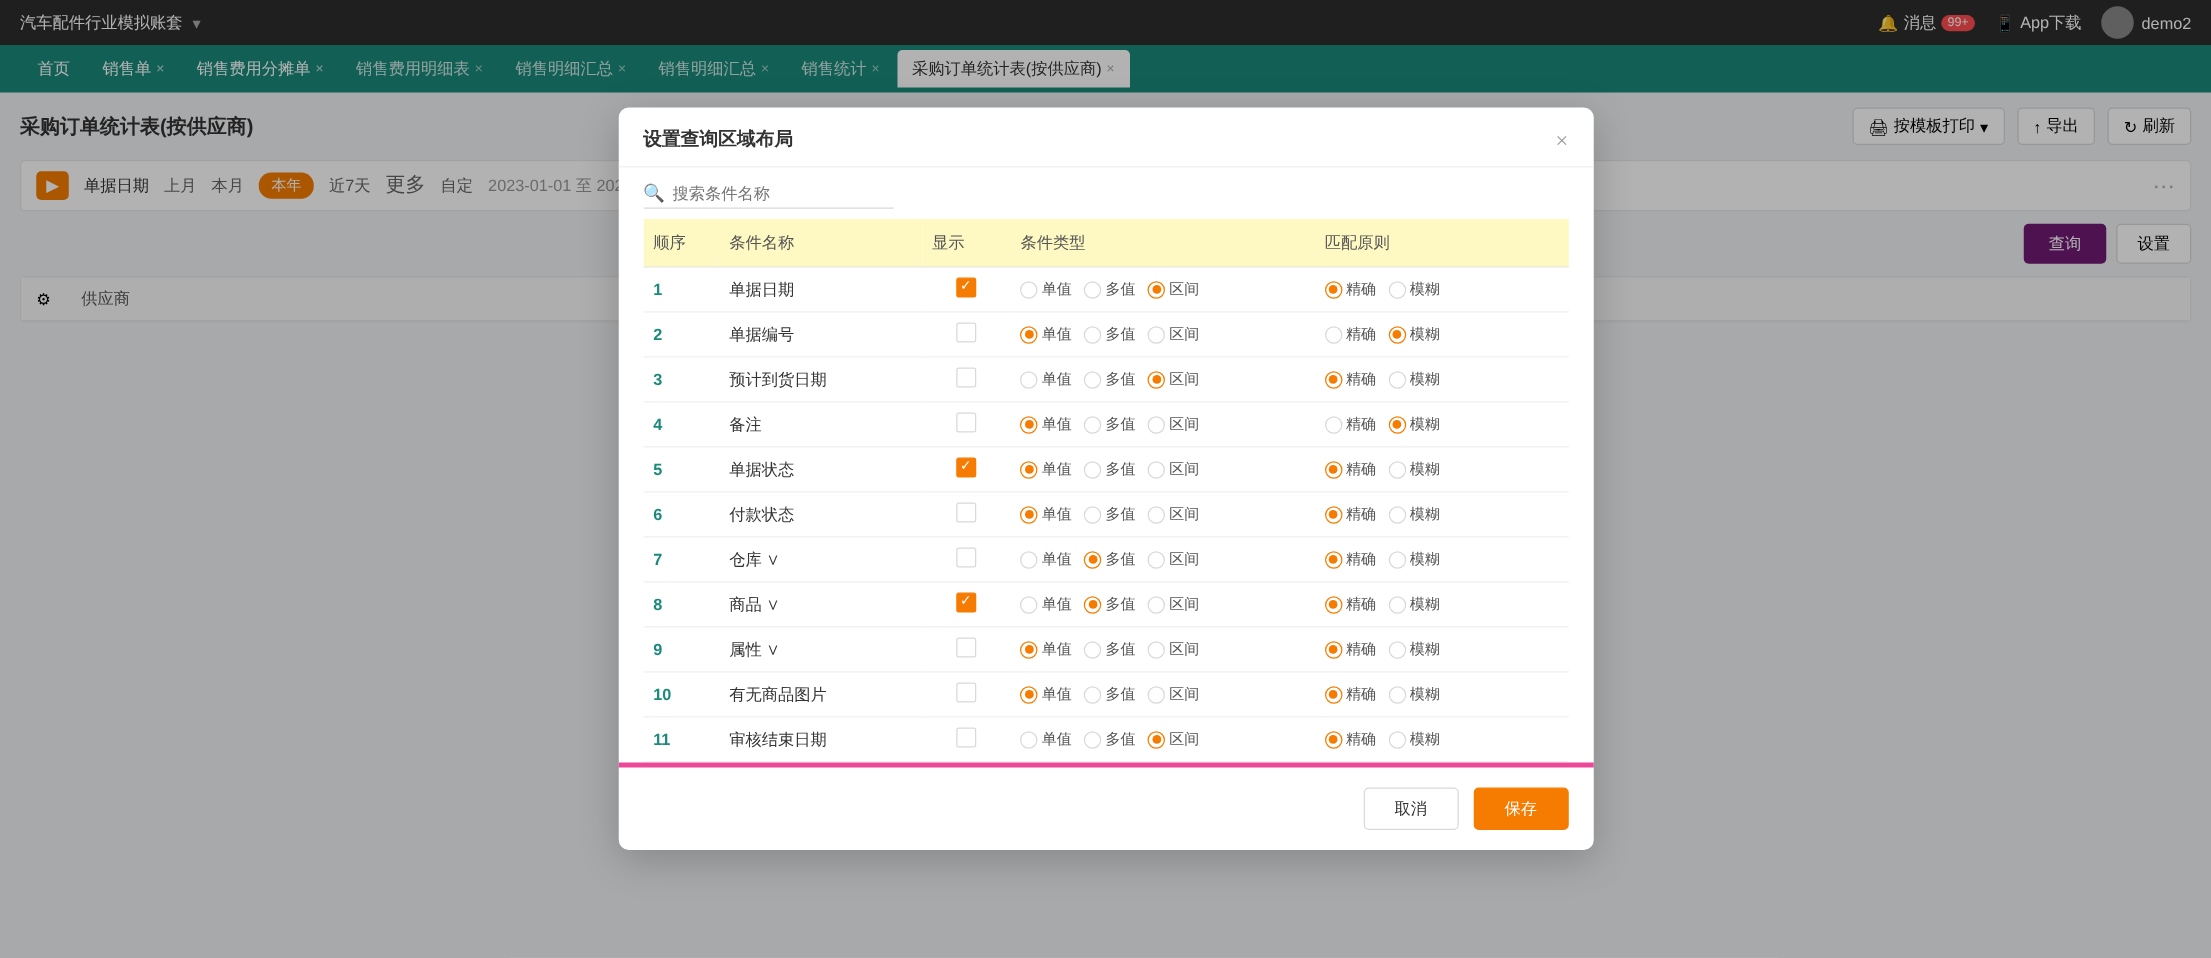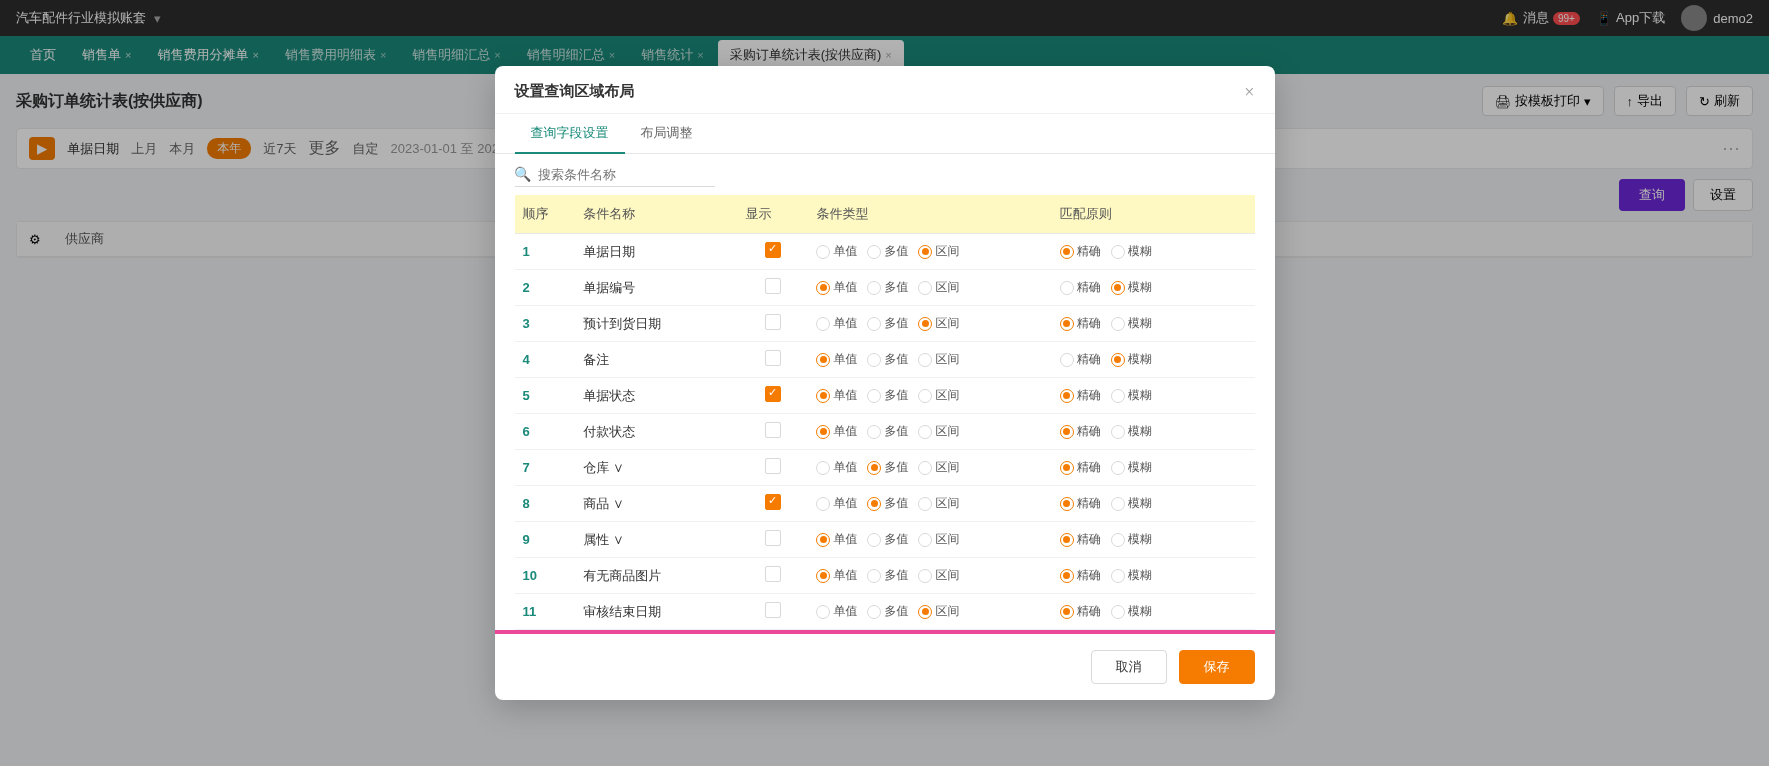--- a/index.html
+++ b/index.html
@@ -278,21 +278,21 @@
       <span style="font-size:13px;color:#666;cursor:pointer;">近7天</span>
       <span style="font-size:16px;color:#666;cursor:pointer;">更多</span>
       <span style="font-size:13px;color:#666;cursor:pointer;">自定</span>
       <span style="font-size:13px;color:#999;">2023-01-01 至 2023-12-31</span>
       <span style="margin-left:auto;display:flex;gap:6px;">
         <span style="font-size:18px;color:#aaa;cursor:pointer;">···</span>
       </span>
     </div>
 
     <div style="display:flex;justify-content:flex-end;gap:8px;margin-bottom:10px;">
-      <button style="background:#6d28d9;color:#fff;border:none;border-radius:4px;padding:6px 20px;font-size:13px;cursor:pointer;">查询</button>
+      <button style="background:#701a75;color:#fff;border:none;border-radius:4px;padding:6px 20px;font-size:13px;cursor:pointer;">查询</button>
       <button style="background:#fff;border:1px solid #d9d9d9;border-radius:4px;padding:6px 16px;font-size:13px;cursor:pointer;">设置</button>
     </div>
 
     <div style="background:#fff;border:1px solid #e8e8e8;border-radius:4px;padding:0;">
       <div style="display:flex;align-items:center;background:#fafafa;padding:8px 12px;border-bottom:1px solid #e8e8e8;">
         <span style="width:36px;"><span>⚙</span></span>
         <span style="flex:1;font-size:13px;color:#555;">供应商</span>
         <span style="flex:1;font-size:13px;color:#555;">供应商</span>
       </div>
     </div>
@@ -300,24 +300,20 @@
 </div>
 
 <div class="overlay">
   <div class="dialog">
 
     <div class="dialog-header">
       <span class="dialog-title">设置查询区域布局</span>
       <span class="dialog-close">×</span>
     </div>
 
-    <div class="dialog-tabs">
-      <div class="dialog-tab active">查询字段设置</div>
-      <div class="dialog-tab">布局调整</div>
-    </div>
 
     <div class="search-area">
       <div class="search-input-wrap">
         <span class="search-icon">🔍</span>
         <input class="search-input" type="text" placeholder="搜索条件名称" style="">
       </div>
     </div>
 
     <div class="dialog-table-wrap">
       <table class="dialog-table">

